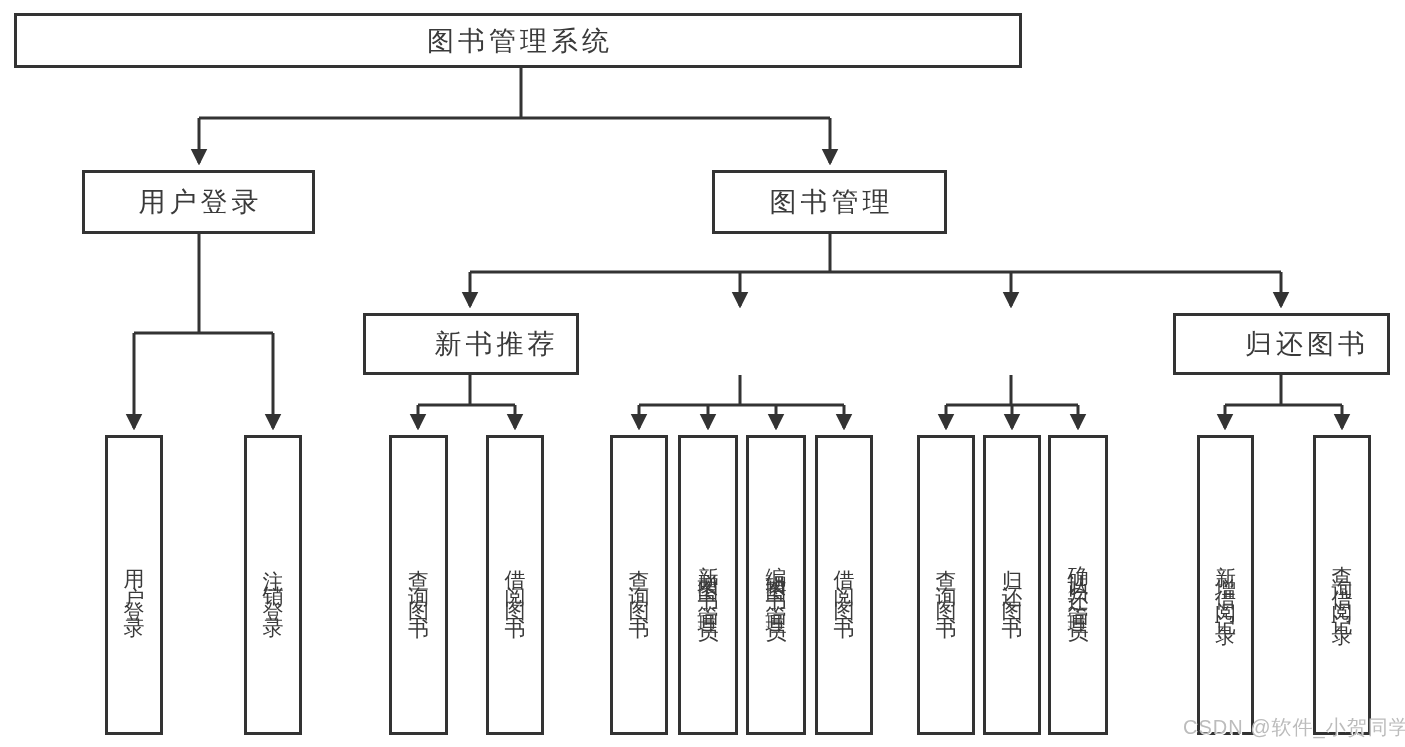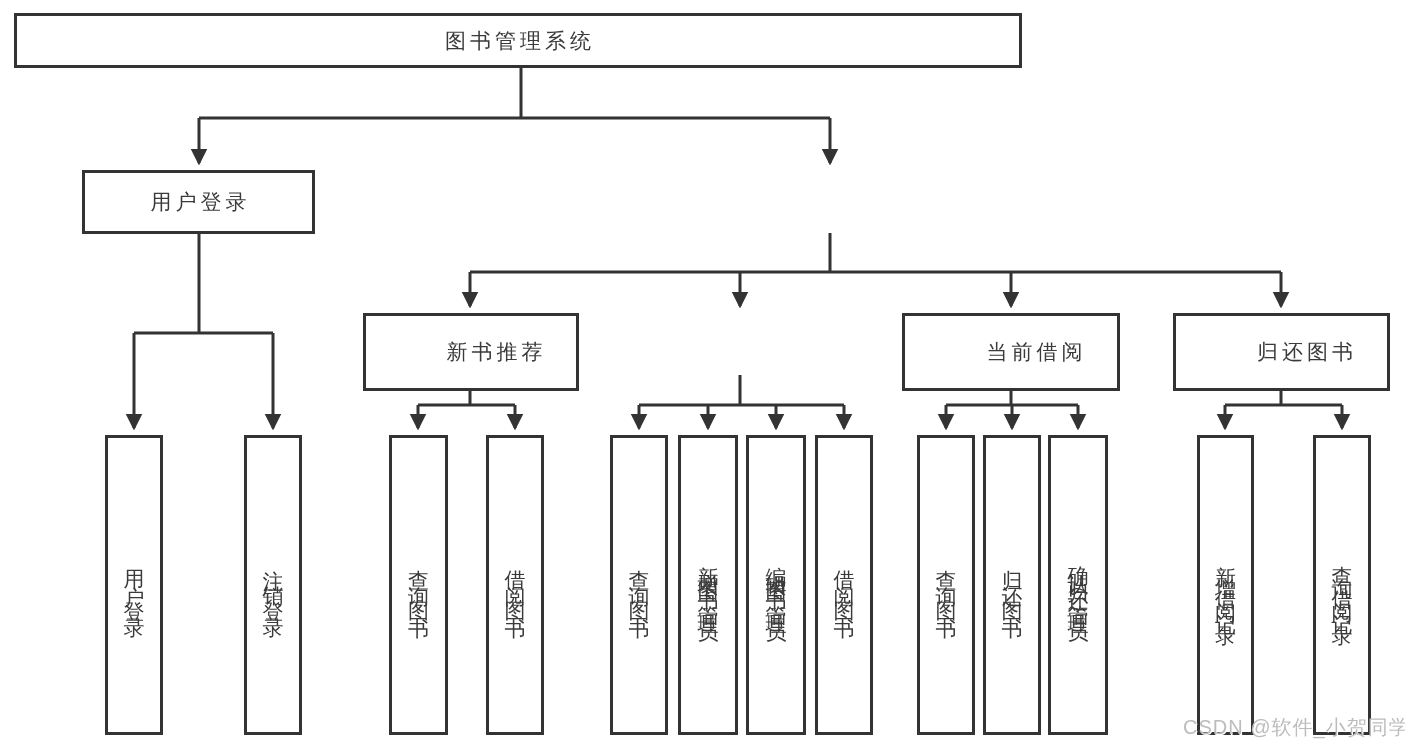--- a/index.html
+++ b/index.html
@@ -28,27 +28,27 @@
     box-sizing: border-box;
     border: 3px solid #333333;
     background: #ffffff;
     color: #3a3a3a;
     display: flex;
     align-items: center;
     justify-content: center;
     text-align: center;
   }
   .h {
-    font-size: 21px;
+    font-size: 27px;
     letter-spacing: 4px;
     text-indent: 4px; 
   }
   .root  { left: 14px;  top: 13px;  width: 1008px; height: 55px; }
   .l2    { top: 170px;  height: 64px; }
-  .l3    { top: 313px;  height: 78px; padding-left: 47px; }
+  .l3    { top: 313px;  height: 62px; padding-left: 47px; }
   .v {
     top: 435px;
     height: 300px;
     font-size: 21px;
     writing-mode: vertical-rl;
     text-orientation: mixed;
   }
   .ls-lg { letter-spacing: 16px; }
   .ls-md { letter-spacing: 12px; }
   .ls-sm { letter-spacing: 8px;  }
@@ -122,23 +122,23 @@
         <path d="M1281 375 V405 M1225 405 H1342"></path>
         <path d="M1225 405 V428" marker-end="url(#arrow)"></path>
         <path d="M1342 405 V428" marker-end="url(#arrow)"></path>
       </g>
     </g>
   </svg>
 
   <div class="box h root">图书管理系统</div>
 
   <div class="box h l2" style="left:82px;width:233px">用户登录</div>
+  <div class="box h l2" style="left:712px;width:235px">图书管理</div>
 
   <div class="box h l3" style="left:363px;width:216px">新书推荐</div>
-  <div class="box h l3" style="left:902px;width:218px">当前借阅</div>
   <div class="box h l3" style="left:1173px;width:217px">归还图书</div>
 
   <div class="box v ls-lg" style="left:105px;width:58px">用户登录</div>
   <div class="box v ls-lg" style="left:244px;width:58px">注销登录</div>
 
   <div class="box v ls-lg" style="left:389px;width:59px">查询图书</div>
   <div class="box v ls-lg" style="left:486px;width:58px">借阅图书</div>
 
   <div class="box v ls-lg" style="left:610px;width:58px">查询图书</div>
   <div class="box v ls-sm" style="left:678px;width:60px">新增图书（管理员）</div>

